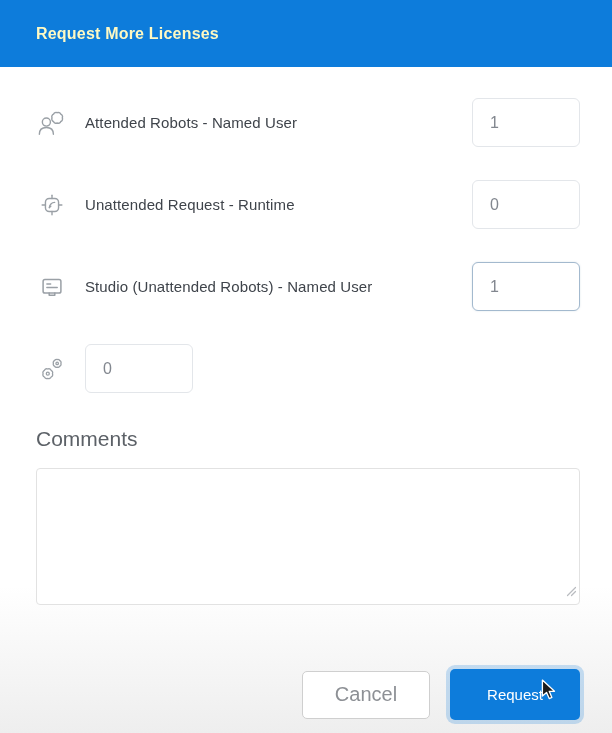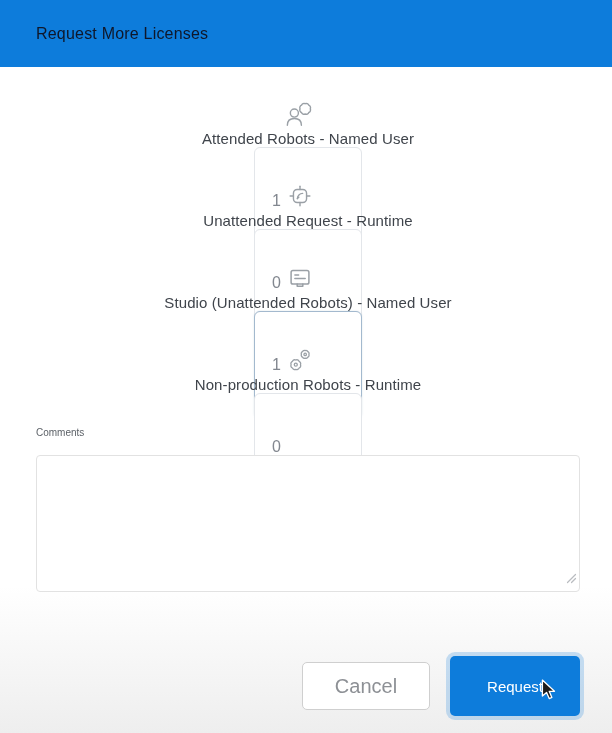--- a/index.html
+++ b/index.html
@@ -15,34 +15,33 @@
   }
 
   .header {
     height: 67px;
     background: #0d7cdb;
     display: flex;
     align-items: center;
     padding-left: 36px;
   }
   .header .title {
-    color: #0f172a;
+    color: #fef9c3;
     font-size: 16px;
-    font-weight: normal;
+    font-weight: bold;
     letter-spacing: 0.2px;
   }
 
   .body { padding: 0 32px 0 36px; }
 
   .license-row {
     display: flex;
     align-items: center;
     height: 49px;
     margin-top: 33px;
-    flex-direction: column;
   }
   .license-row.first { margin-top: 31px; }
 
   .row-icon {
     width: 32px;
     height: 32px;
     flex: 0 0 32px;
     margin-right: 17px;
     display: flex;
     align-items: center;
@@ -70,21 +69,21 @@
     background: #fff;
     outline: none;
   }
   .qty-input.focused {
     border: 1px solid #a3b9ce;
     box-shadow: 0 0 2px rgba(120,150,180,0.25);
   }
 
   .comments-label {
     margin-top: 34px;
-    font-size: 10px;
+    font-size: 21px;
     color: #5c6167;
   }
 
   .textarea-wrap { position: relative; margin-top: 17px; }
   .comments-textarea {
     display: block;
     width: 544px;
     height: 137px;
     border: 1px solid #e2e2e2;
     border-radius: 4px;
@@ -119,21 +118,21 @@
     width: 128px;
     height: 48px;
     background: #ffffff;
     border: 1px solid #cfcfcf;
     border-radius: 5px;
     color: #8d9095;
     font-size: 20px;
   }
   .btn-request {
     width: 130px;
-    height: 60px;
+    height: 51px;
     background: #0d7cdb;
     border: none;
     border-radius: 5px;
     color: #ffffff;
     font-size: 15px;
     box-shadow: 0 0 0 4px rgba(13,124,219,0.22);
   }
 
   .cursor {
     position: absolute;
@@ -197,21 +196,20 @@
 
     <div class="license-row">
       <span class="row-icon">
         <svg width="30" height="32" viewBox="0 0 32 32" fill="none" stroke="#9aa0a6" stroke-width="1.4" stroke-linecap="round" stroke-linejoin="round">
           <path d="M16.5,21 A2.6 2.6 0 0 1 15.04,24.54 A2.6 2.6 0 0 1 11.5,26 A2.6 2.6 0 0 1 7.96,24.54 A2.6 2.6 0 0 1 6.5,21 A2.6 2.6 0 0 1 7.96,17.46 A2.6 2.6 0 0 1 11.5,16 A2.6 2.6 0 0 1 15.04,17.46 A2.6 2.6 0 0 1 16.5,21 Z"></path>
           <circle cx="11.5" cy="21" r="1.6"></circle>
           <path d="M25.5,10 A2.1 2.1 0 0 1 24.33,12.83 A2.1 2.1 0 0 1 21.5,14 A2.1 2.1 0 0 1 18.67,12.83 A2.1 2.1 0 0 1 17.5,10 A2.1 2.1 0 0 1 18.67,7.17 A2.1 2.1 0 0 1 21.5,6 A2.1 2.1 0 0 1 24.33,7.17 A2.1 2.1 0 0 1 25.5,10 Z"></path>
           <circle cx="21.5" cy="10" r="1.3"></circle>
         </svg>
       </span>
-      <span class="row-label">Non-production Robots - Runtime</span>
       <input class="qty-input" type="text" value="0" style="">
     </div>
 
     <div class="comments-label">Comments</div>
 
     <div class="textarea-wrap">
       <textarea class="comments-textarea" style=""></textarea>
       <span class="resize-handle">
         <svg width="11" height="11" viewBox="0 0 11 11" fill="none" stroke="#b9bcc0" stroke-width="1.2" stroke-linecap="round">
           <path d="M1.5,9.5 L9.5,1.5"></path>

